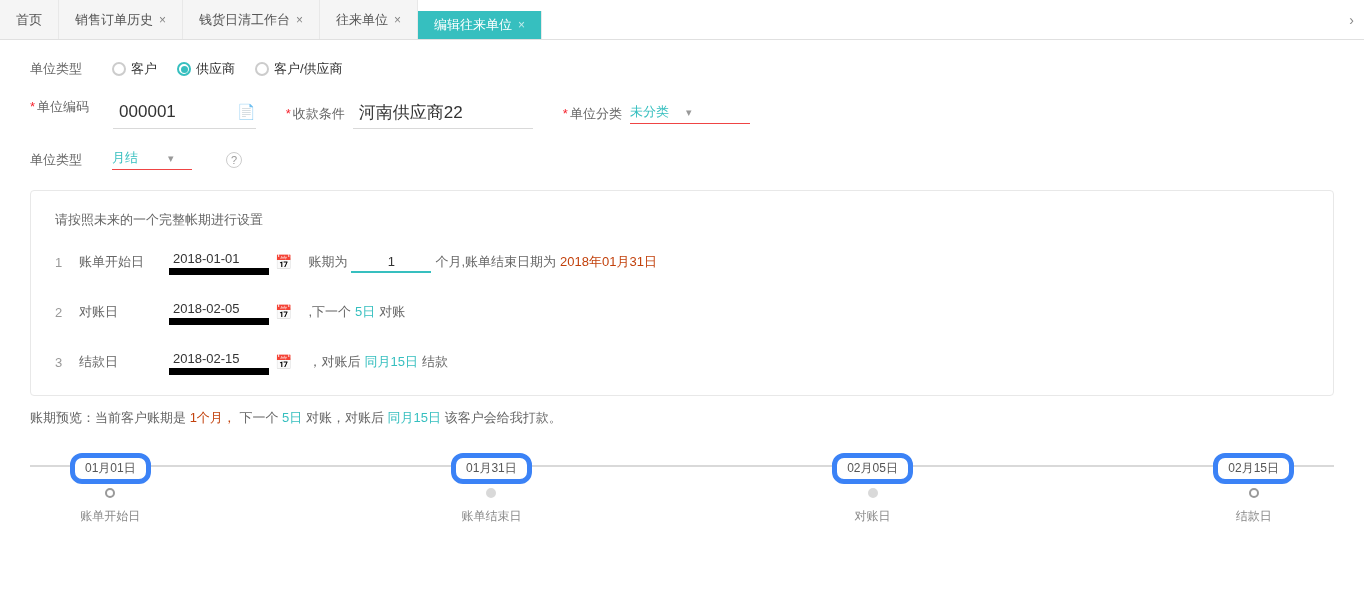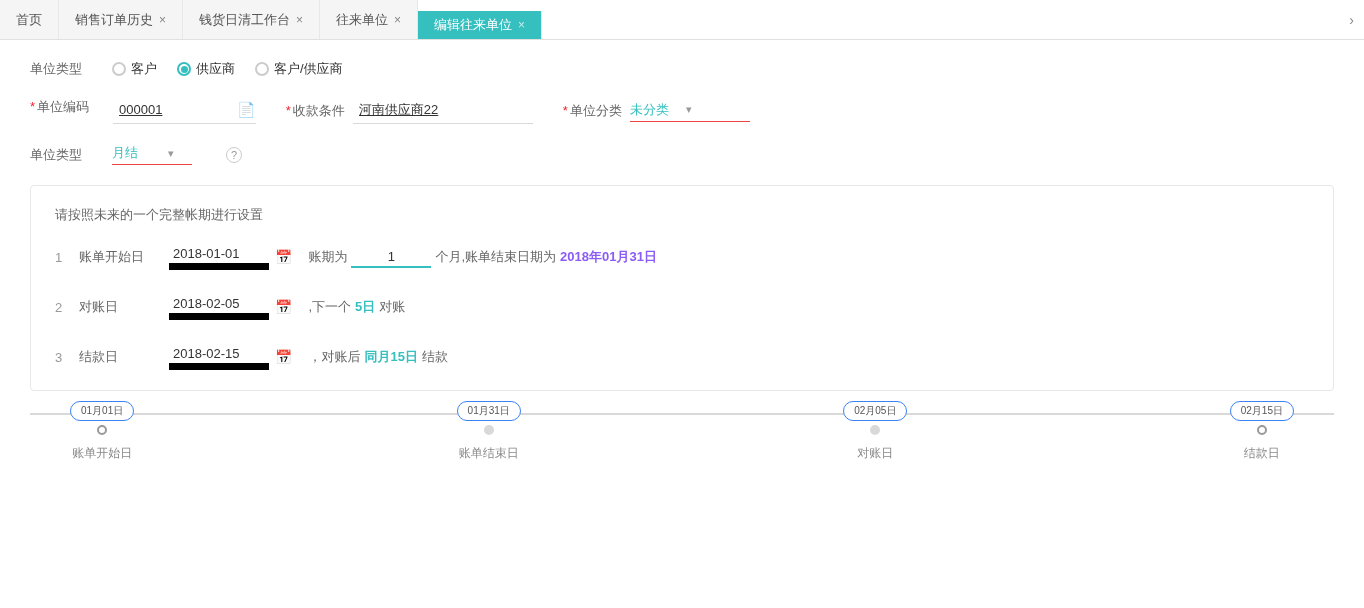--- a/index.html
+++ b/index.html
@@ -112,25 +112,24 @@
     }
     .input-with-icon {
       display: flex;
       align-items: center;
       border-bottom: 1px solid #d9d9d9;
       padding-bottom: 2px;
     }
     .input-with-icon input {
       border: none;
       outline: none;
-      font-size: 13px;
+      font-size: 17px;
       color: #333;
       width: 140px;
       background: transparent;
-      text-decoration: underline;
     }
     .icon-btn {
       color: #36bfbf;
       cursor: pointer;
       font-size: 15px;
       margin-left: 4px;
     }
 
     .select-field {
       display: flex;
@@ -224,22 +223,22 @@
     .period-input {
       border: none;
       border-bottom: 2px solid #36bfbf;
       width: 80px;
       font-size: 13px;
       outline: none;
       text-align: center;
       color: #333;
       padding: 2px 4px;
     }
-    .highlight-orange { color: #8b5cf6; font-weight: 700; text-align: center; }
-    .highlight-teal { color: #36bfbf; font-weight: 700; }
+    .highlight-orange { color: #c2410c; font-weight: 400; text-align: center; }
+    .highlight-teal { color: #36bfbf; font-weight: 400; }
 
     
     .preview-section {
       margin-top: 10px;
     }
     .preview-text {
       font-size: 13px;
       color: #666;
       margin-bottom: 24px;
       line-height: 1.8;
@@ -273,24 +272,24 @@
       width: 10px;
       height: 10px;
       border-radius: 50%;
       background: #d9d9d9;
       border: 2px solid #d9d9d9;
       margin-bottom: 6px;
     }
     .timeline-dot.start { background: #fff; border-color: #999; }
     .timeline-dot.end { background: #fff; border-color: #999; }
     .timeline-badge {
-      border: 1px solid #3b82f6;
+      border: 5px solid #3b82f6;
       border-radius: 12px;
       padding: 2px 10px;
-      font-size: 10px;
+      font-size: 12px;
       color: #555;
       background: #fff;
       margin-bottom: 4px;
       white-space: nowrap;
     }
     .timeline-sublabel {
       font-size: 12px;
       color: #888;
       margin-top: 4px;
     }
@@ -422,20 +421,29 @@
       </div>
       <div class="period-text">
         <span>，对账后</span>
         <span class="highlight-teal">同月15日</span>
         <span>结款</span>
       </div>
     </div>
   </div>
 
   <div class="preview-section">
+    <div class="preview-text">
+      <span>账期预览：当前客户账期是</span>
+      <span class="highlight-orange">1个月，</span>
+      <span>下一个</span>
+      <span class="highlight-teal">5日</span>
+      <span>对账，对账后</span>
+      <span class="highlight-teal">同月15日</span>
+      <span>该客户会给我打款。</span>
+    </div>
 
     <div style="position:relative;padding:0 20px;">
       <div class="timeline-line"></div>
       <div class="timeline-wrap">
         <div class="timeline-node">
           <div class="timeline-badge">01月01日</div>
           <div class="timeline-dot start"></div>
           <div class="timeline-sublabel">账单开始日</div>
         </div>
         <div class="timeline-node">

